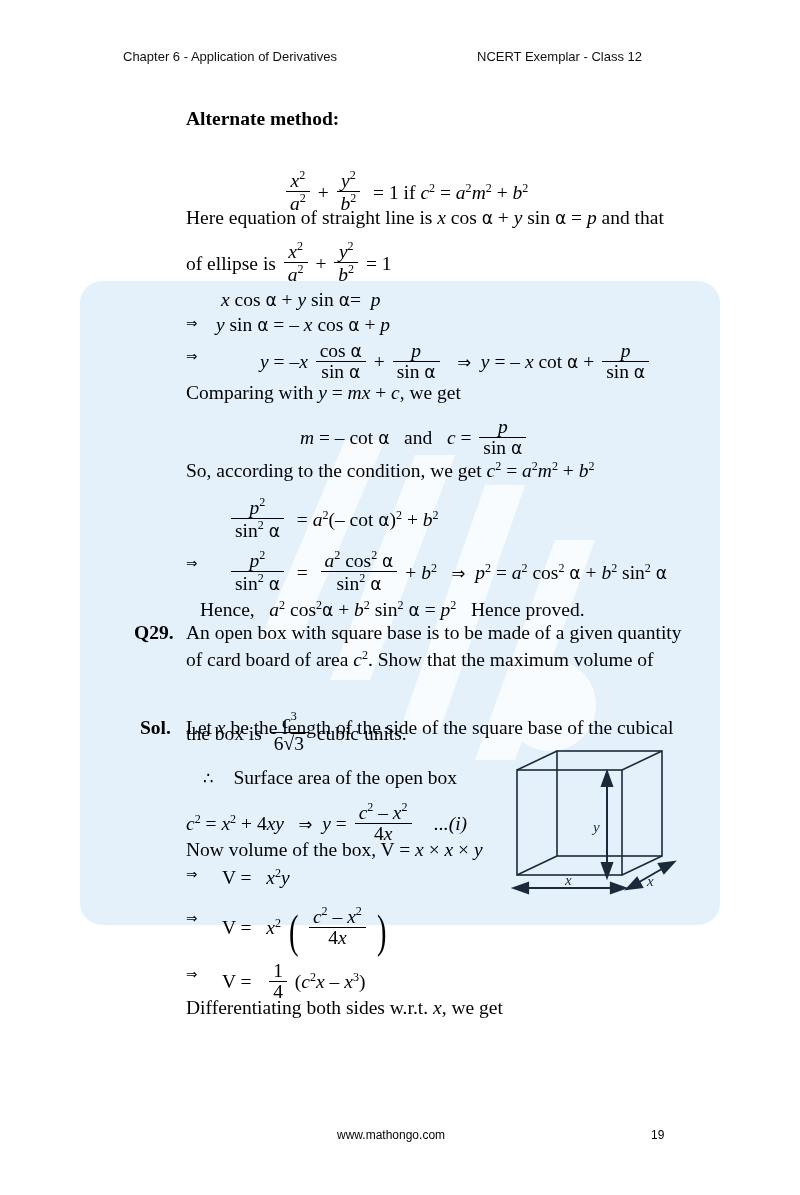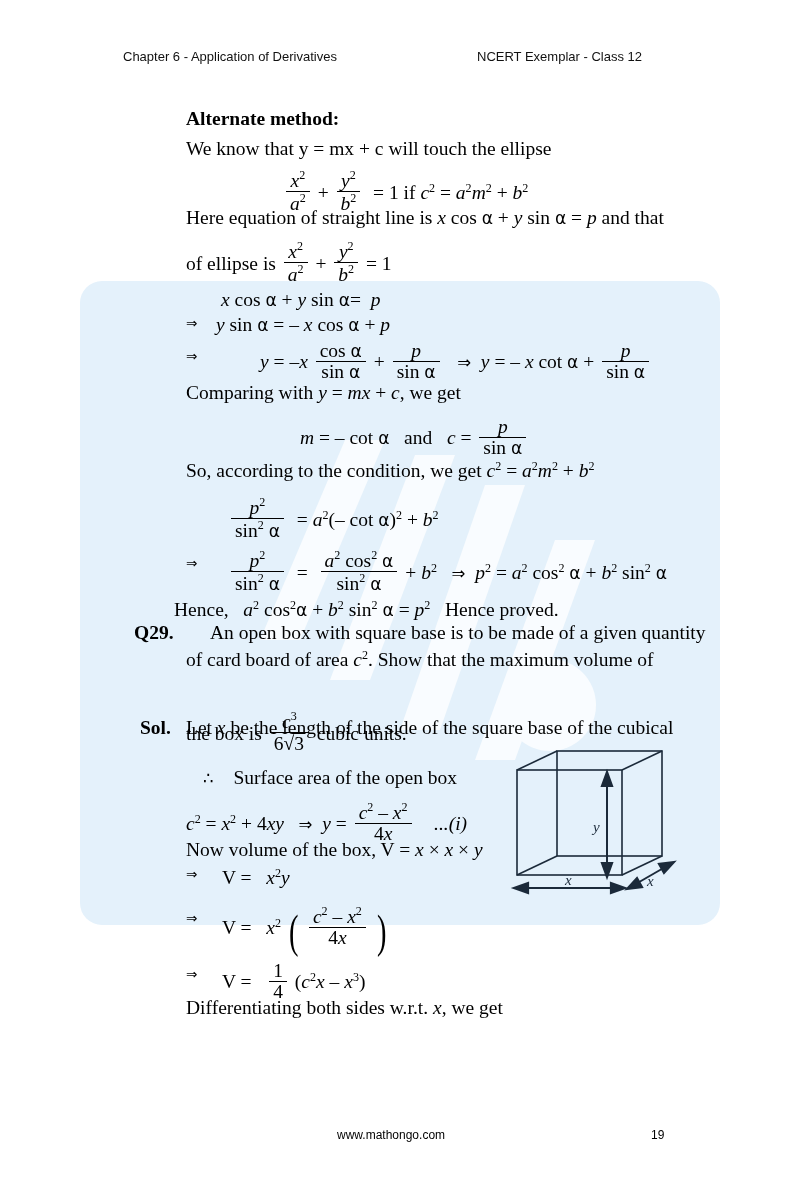--- a/index.html
+++ b/index.html
@@ -62,23 +62,20 @@
 
 <div class="hdr">
   <span class="l">Chapter 6 - Application of Derivatives</span>
   <span class="r">NCERT Exemplar - Class 12</span>
 </div>
 
 <div class="content">
 
   <div class="ln b" style="left:186px;top:109px;">Alternate method:</div>
 
-  <div class="ln" style="left:186px;top:139px;">
-    <span>We know that y = mx + c will touch the ellipse</span>
-  </div>
 
   <div class="ln" style="left:283px;top:169px;">
     <span class="fr"><span class="nu"><i>x</i><span class="supr">2</span></span><span class="de"><i>a</i><span class="supr">2</span></span></span>
     <span>+</span>
     <span class="fr"><span class="nu"><i>y</i><span class="supr">2</span></span><span class="de"><i>b</i><span class="supr">2</span></span></span>
     <span>&nbsp;= 1 if <i>c</i><span class="supr">2</span> = <i>a</i><span class="supr">2</span><i>m</i><span class="supr">2</span> + <i>b</i><span class="supr">2</span></span>
   </div>
 
   <div class="ln" style="left:186px;top:208px;">
     <span>Here equation of straight line is <i>x</i> cos <span class="gk">α</span> + <i>y</i> sin <span class="gk">α</span> = <i>p</i> and that</span>
@@ -131,26 +128,26 @@
 
   <div class="ln arr" style="left:186px;top:557px;">⇒</div>
   <div class="ln" style="left:228px;top:549px;">
     <span class="fr"><span class="nu"><i>p</i><span class="supr">2</span></span><span class="de">sin<span class="supr">2</span> <span class="gk">α</span></span></span>
     <span>&nbsp;=&nbsp;</span>
     <span class="fr"><span class="nu"><i>a</i><span class="supr">2</span> cos<span class="supr">2</span> <span class="gk">α</span></span><span class="de">sin<span class="supr">2</span> <span class="gk">α</span></span></span>
     <span>+ <i>b</i><span class="supr">2</span></span>
     <span>&nbsp;&nbsp;<span class="arr">⇒</span>&nbsp; <i>p</i><span class="supr">2</span> = <i>a</i><span class="supr">2</span> cos<span class="supr">2</span> <span class="gk">α</span> + <i>b</i><span class="supr">2</span> sin<span class="supr">2</span> <span class="gk">α</span></span>
   </div>
 
-  <div class="ln" style="left:174px;top:598px;">
+  <div class="ln" style="left:200px;top:598px;">
     <span>Hence,&nbsp;&nbsp; <i>a</i><span class="supr">2</span> cos<span class="supr">2</span><span class="gk">α</span> + <i>b</i><span class="supr">2</span> sin<span class="supr">2</span> <span class="gk">α</span> = <i>p</i><span class="supr">2</span>&nbsp;&nbsp; Hence proved.</span>
   </div>
 
   <div class="ln b" style="left:134px;top:623px;">Q29.</div>
-  <div class="ln" style="left:186px;top:623px;margin-left:24px;">An open box with square base is to be made of a given quantity</div>
+  <div class="ln" style="left:186px;top:623px;">An open box with square base is to be made of a given quantity</div>
   <div class="ln" style="left:186px;top:648px;">
     <span>of card board of area <i>c</i><span class="supr">2</span>. Show that the maximum volume of</span>
   </div>
   <div class="ln" style="left:186px;top:710px;">
     <span>the box is</span>
     <span class="fr"><span class="nu"><i>c</i><span class="supr">3</span></span><span class="de">6<span class="rad">√<span class="bar">3</span></span></span></span>
     <span>cubic units.</span>
   </div>
 
   <div class="ln b" style="left:140px;top:718px;">Sol.</div>

